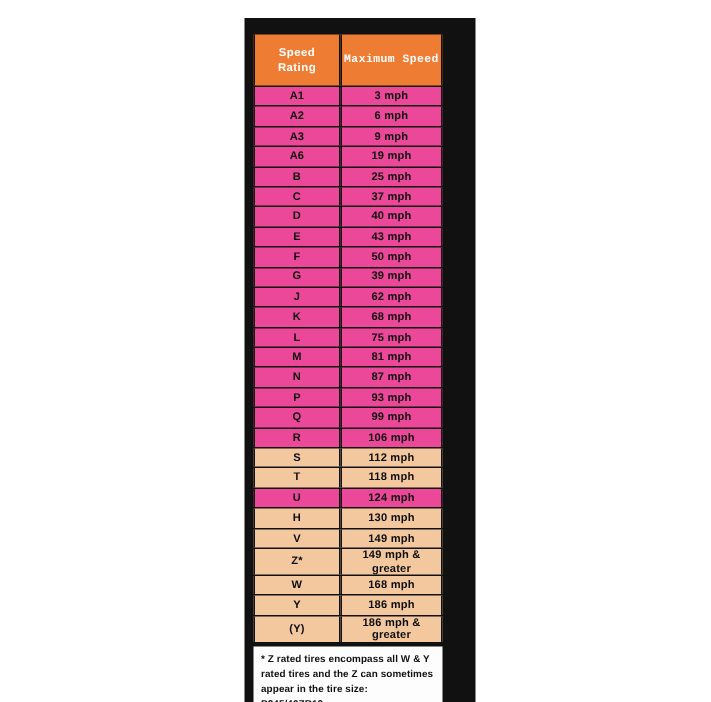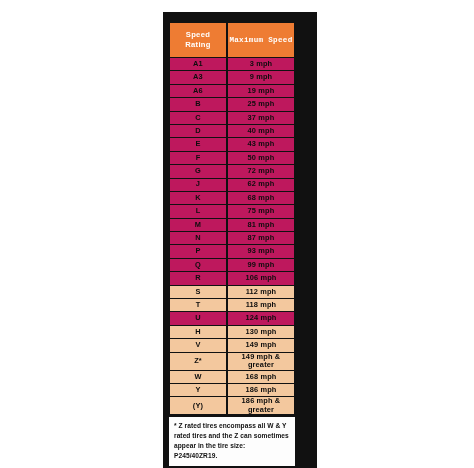--- a/index.html
+++ b/index.html
@@ -69,21 +69,21 @@
     font-size: 7.6px;
     letter-spacing: 0.04em;
     height: 30px;
     padding: 2px 1px;
   }
   thead th.th-rating { line-height: 1.35; }
   thead th.th-speed  { line-height: 1.15; font-family: Liberation Mono, monospace; }
 
   
   tbody td {
-    background: #be185d;
+    background: #ec4899;
     color: #0d0d0d;
   }
   tbody td.rating-cell { font-weight: bold; }
   tbody td.speed-cell  { font-weight: bold; }
 
   tbody tr.hl td {
     background: #f3c89e;
   }
 
   
@@ -124,20 +124,24 @@
             </th>
             <th class="th-speed">Maximum Speed</th>
           </tr>
         </thead>
         <tbody id="table-body">
             <tr>
               <td class="rating-cell">A1</td>
               <td class="speed-cell">3 mph</td>
             </tr>
             <tr>
+              <td class="rating-cell">A2</td>
+              <td class="speed-cell">6 mph</td>
+            </tr>
+            <tr>
               <td class="rating-cell">A3</td>
               <td class="speed-cell">9 mph</td>
             </tr>
             <tr>
               <td class="rating-cell">A6</td>
               <td class="speed-cell">19 mph</td>
             </tr>
             <tr>
               <td class="rating-cell">B</td>
               <td class="speed-cell">25 mph</td>
@@ -153,21 +157,21 @@
             <tr>
               <td class="rating-cell">E</td>
               <td class="speed-cell">43 mph</td>
             </tr>
             <tr>
               <td class="rating-cell">F</td>
               <td class="speed-cell">50 mph</td>
             </tr>
             <tr>
               <td class="rating-cell">G</td>
-              <td class="speed-cell">72 mph</td>
+              <td class="speed-cell">39 mph</td>
             </tr>
             <tr>
               <td class="rating-cell">J</td>
               <td class="speed-cell">62 mph</td>
             </tr>
             <tr>
               <td class="rating-cell">K</td>
               <td class="speed-cell">68 mph</td>
             </tr>
             <tr>

